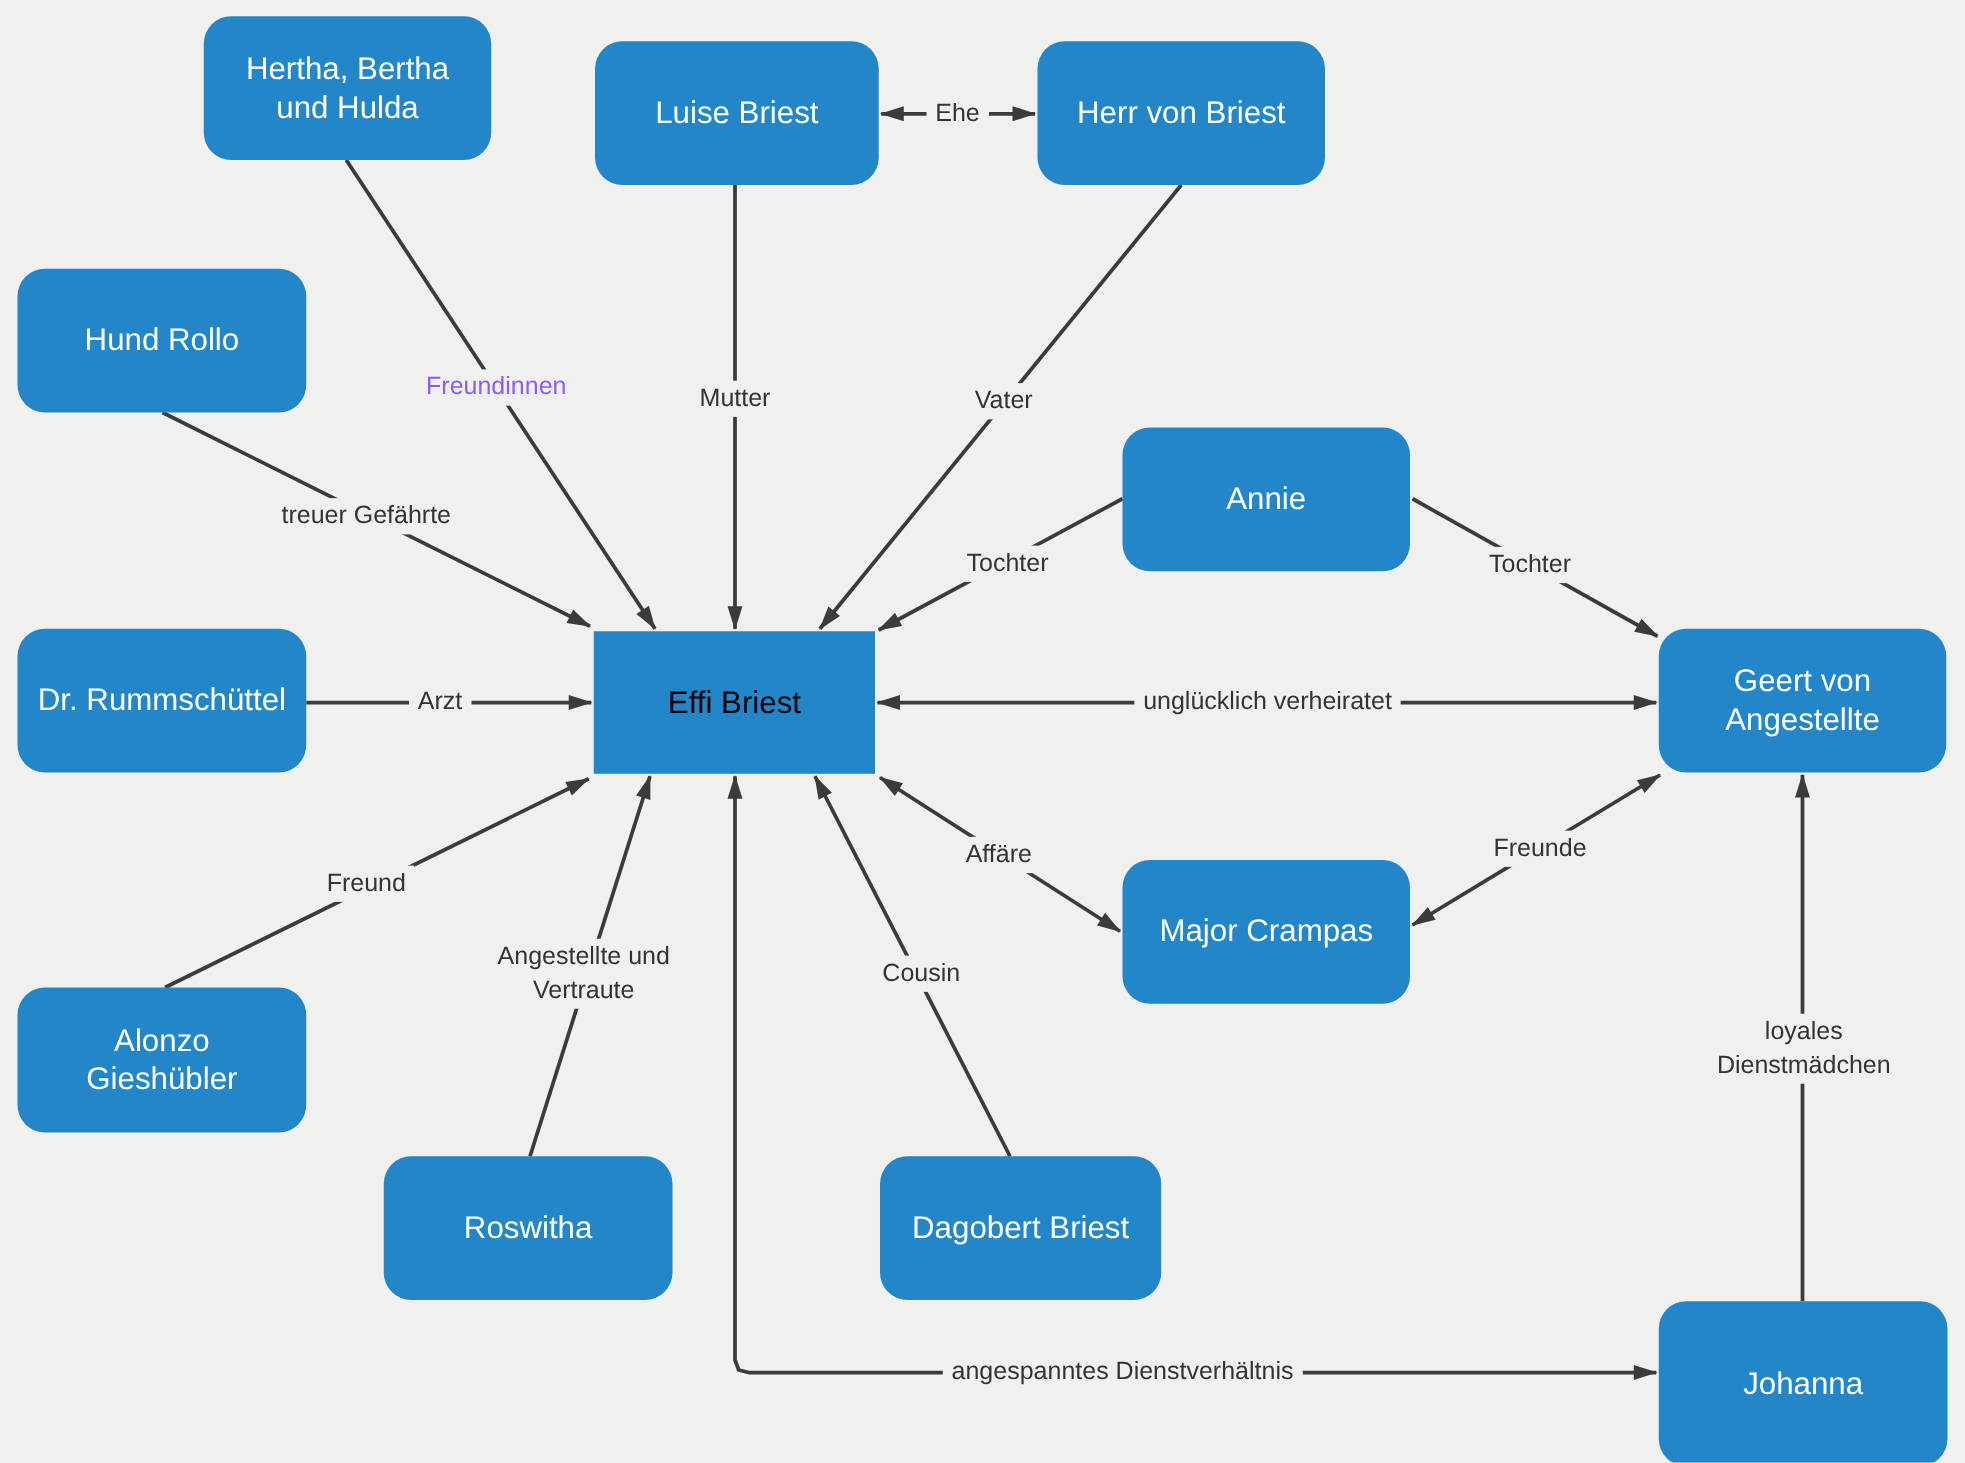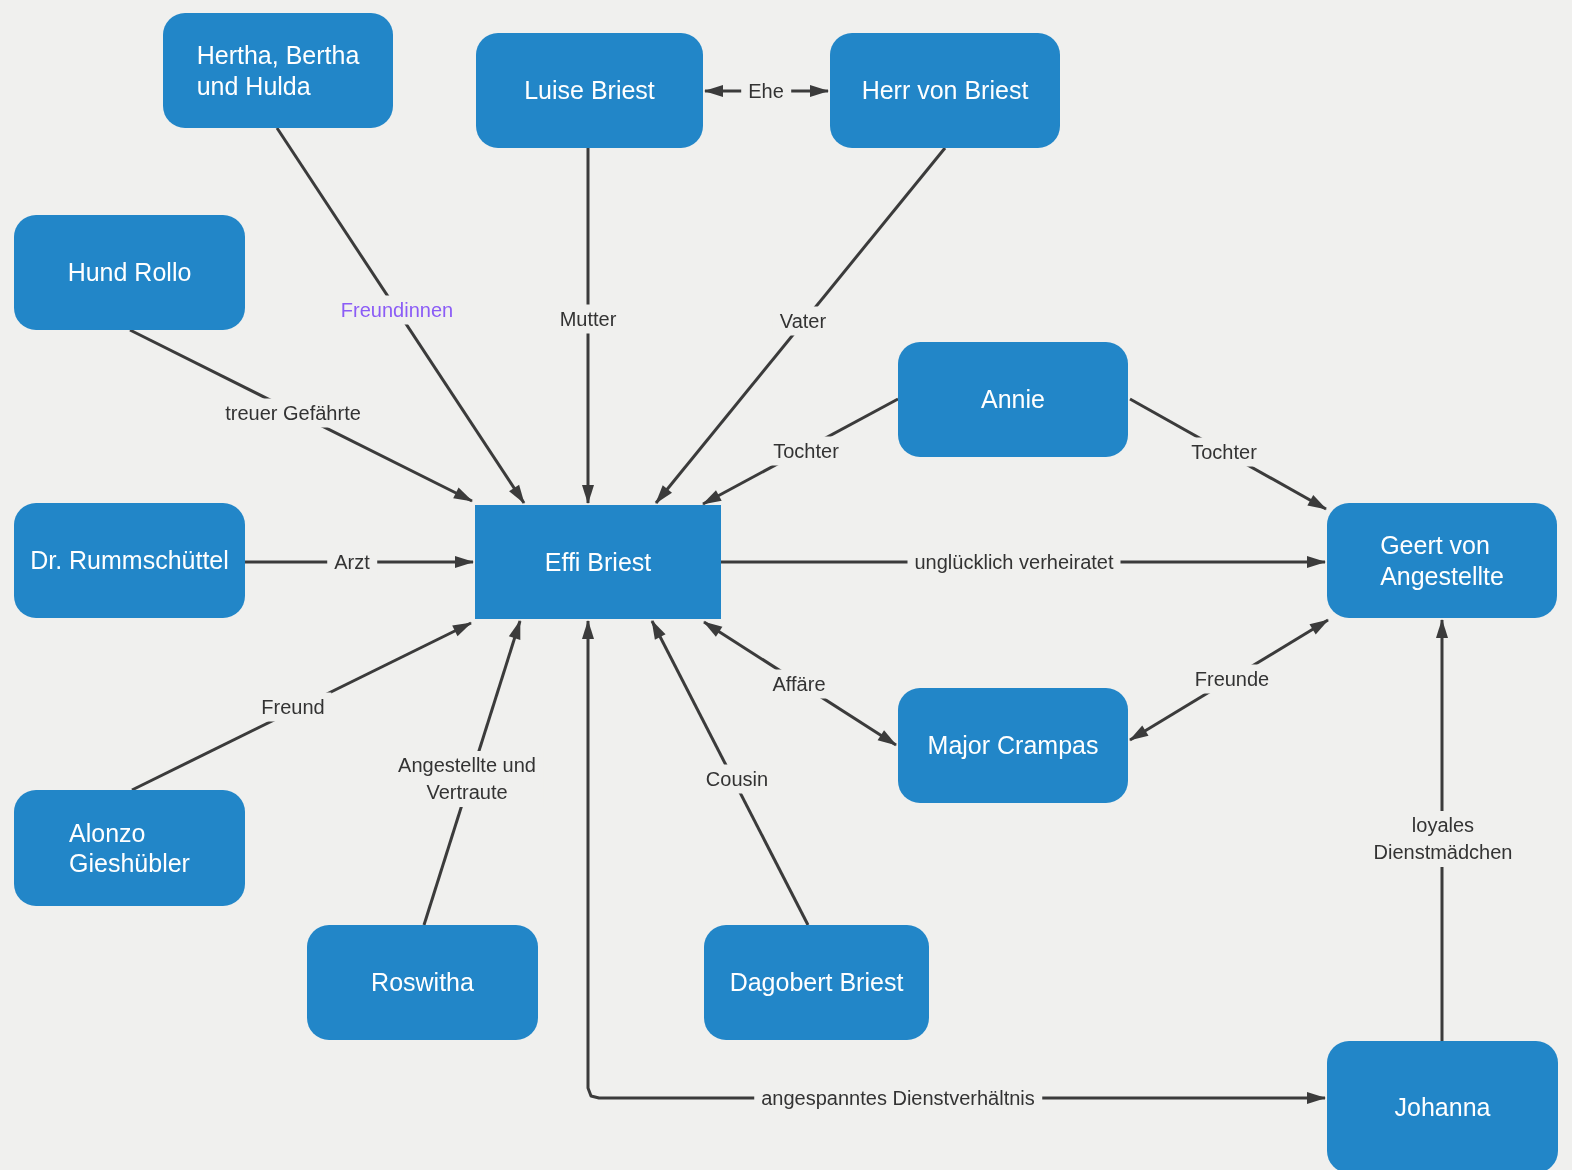--- a/index.html
+++ b/index.html
@@ -10,20 +10,21 @@
     height:1170px;
     overflow:hidden;
   }
   #edge-svg{position:absolute;left:0;top:0;}
   .edge{fill:none;stroke-width:3px;stroke-linejoin:round;stroke-linecap:butt;}
   .node{
     position:absolute;
     display:flex;
     align-items:center;
     justify-content:center;
+    text-align:center;
     white-space:pre-line;
     color:#fff;
     font-size:25px;
     line-height:1.22;
     font-family:"Liberation Sans",sans-serif;
     box-sizing:border-box;
     cursor:default;
   }
   .node.rounded{border-radius:22px;}
   .edge-label{
@@ -69,21 +70,21 @@
         <path d="M588,621 L588,1088 L591,1096 L599,1098 L1325,1098" class="edge" stroke="#3b3b3b" marker-end="url(#arrow-end)" marker-start="url(#arrow-start)"></path>
       </g>
   </svg>
   <div id="node-layer">
       <div class="node rounded" style="left: 163px; top: 13px; width: 230px; height: 115px; background: rgb(34, 134, 200); color: rgb(255, 255, 255);">Hertha, Bertha
 und Hulda</div>
       <div class="node rounded" style="left: 476px; top: 33px; width: 227px; height: 115px; background: rgb(34, 134, 200); color: rgb(255, 255, 255);">Luise Briest</div>
       <div class="node rounded" style="left: 830px; top: 33px; width: 230px; height: 115px; background: rgb(34, 134, 200); color: rgb(255, 255, 255);">Herr von Briest</div>
       <div class="node rounded" style="left: 14px; top: 215px; width: 231px; height: 115px; background: rgb(34, 134, 200); color: rgb(255, 255, 255);">Hund Rollo</div>
       <div class="node rounded" style="left: 14px; top: 503px; width: 231px; height: 115px; background: rgb(34, 134, 200); color: rgb(255, 255, 255);">Dr. Rummschüttel</div>
-      <div class="node" style="left: 475px; top: 505px; width: 246px; height: 114px; background: rgb(34, 134, 200); color: #ffffff;">Effi Briest</div>
+      <div class="node" style="left: 475px; top: 505px; width: 225px; height: 114px; background: rgb(34, 134, 200); color: #000000;">Effi Briest</div>
       <div class="node rounded" style="left: 898px; top: 342px; width: 230px; height: 115px; background: rgb(34, 134, 200); color: rgb(255, 255, 255);">Annie</div>
       <div class="node rounded" style="left: 1327px; top: 503px; width: 230px; height: 115px; background: rgb(34, 134, 200); color: rgb(255, 255, 255);">Geert von
 Angestellte</div>
       <div class="node rounded" style="left: 898px; top: 688px; width: 230px; height: 115px; background: rgb(34, 134, 200); color: rgb(255, 255, 255);">Major Crampas</div>
       <div class="node rounded" style="left: 14px; top: 790px; width: 231px; height: 116px; background: rgb(34, 134, 200); color: rgb(255, 255, 255);">Alonzo
 Gieshübler</div>
       <div class="node rounded" style="left: 307px; top: 925px; width: 231px; height: 115px; background: rgb(34, 134, 200); color: rgb(255, 255, 255);">Roswitha</div>
       <div class="node rounded" style="left: 704px; top: 925px; width: 225px; height: 115px; background: rgb(34, 134, 200); color: rgb(255, 255, 255);">Dagobert Briest</div>
       <div class="node rounded" style="left: 1327px; top: 1041px; width: 231px; height: 132px; background: rgb(34, 134, 200); color: rgb(255, 255, 255);">Johanna</div>
       <div class="edge-label" style="left: 397px; top: 310px; background: rgb(240, 240, 238); color: #8b5cf6;">Freundinnen</div>

